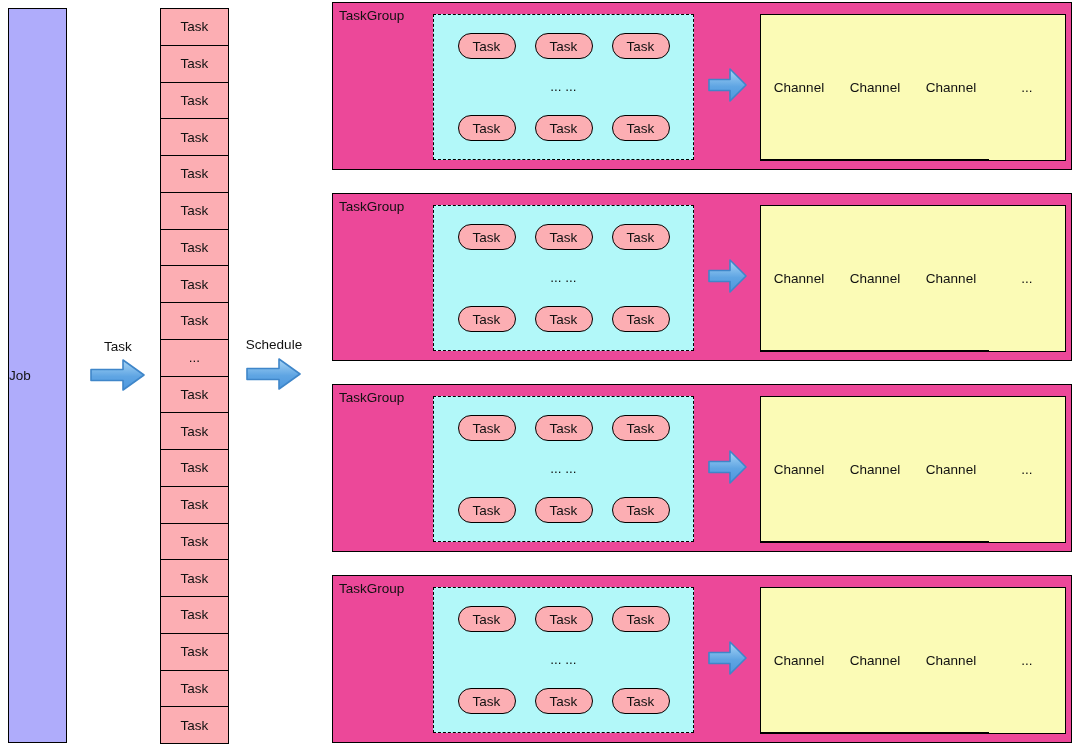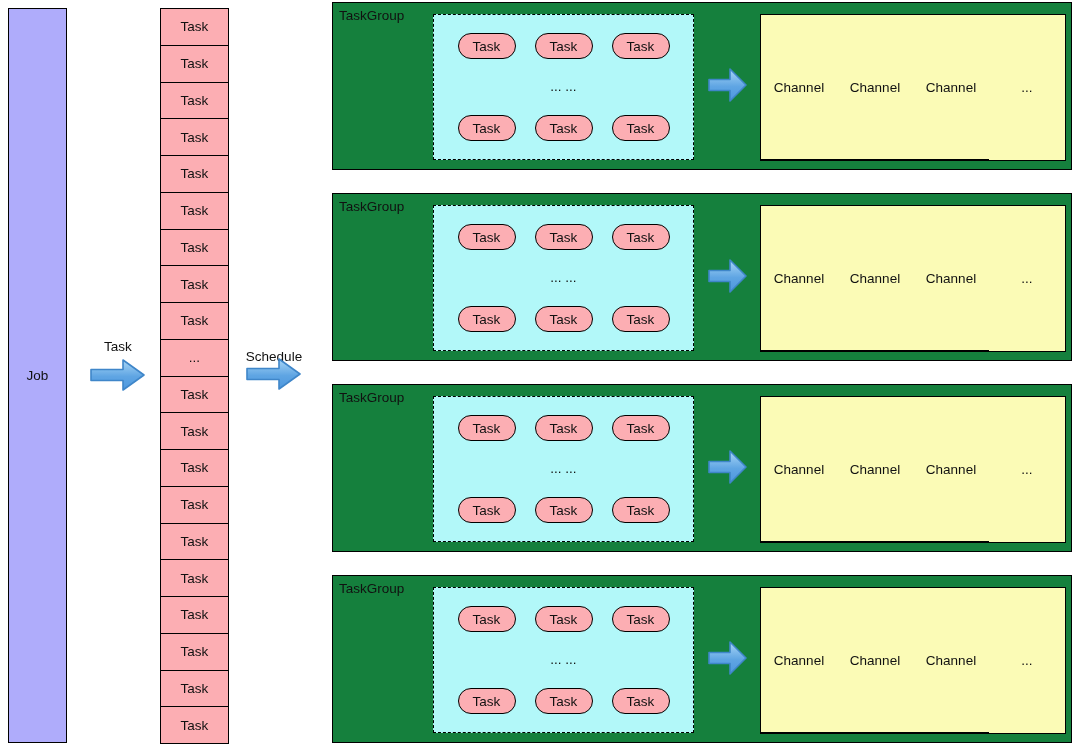--- a/index.html
+++ b/index.html
@@ -5,44 +5,44 @@
   html,body{margin:0;padding:0;background:#fff;}
   .canvas{
     position:relative;width:1079px;height:749px;background:#ffffff;
     font-family:"Liberation Sans", sans-serif;color:#111;font-size:13.5px;
     overflow:hidden;
   }
   
   .job-box{
     position:absolute;left:8px;top:8px;width:59px;height:735px;
     background:#afacfb;border:1px solid #000;box-sizing:border-box;
-    display:flex;align-items:center;justify-content:center;
+    display:flex;align-items:center;
   }
   
   .task-col{
     position:absolute;left:160px;top:8px;width:69px;height:736px;
     border:1px solid #000;box-sizing:border-box;
     display:flex;flex-direction:column;
   }
   .task-cell{
     flex:1;background:#fcaeb3;border-bottom:1px solid #000;
     display:flex;align-items:center;justify-content:center;
   }
   .task-cell:last-child{border-bottom:none;}
   
   .flow-label{position:absolute;height:16px;text-align:center;}
   .split-label{left:76px;top:339px;width:84px;}
-  .schedule-label{left:234px;top:337px;width:80px;margin-top:12px;}
+  .schedule-label{left:234px;top:337px;width:80px;}
   .flow-arrow{position:absolute;width:56px;height:34px;}
   .split-arrow{left:90px;top:358px;}
   .schedule-arrow{left:246px;top:357px;}
   
   .taskgroup{
     position:absolute;left:332px;width:740px;height:168px;
-    background:#15803d;border:1.5px solid #000;box-sizing:border-box;
+    background:#ec4899;border:1.5px solid #000;box-sizing:border-box;
   }
   .tg-label{position:absolute;left:6px;top:5px;}
   .tg-inner{
     position:absolute;left:100px;top:11px;width:261px;height:146px;
     background:#b2f8f9;border:1px dashed #000;box-sizing:border-box;
     display:flex;flex-direction:column;justify-content:space-between;
     padding:18px 0;
   }
   .pill-row{display:flex;justify-content:center;gap:19px;}
   .pill{

